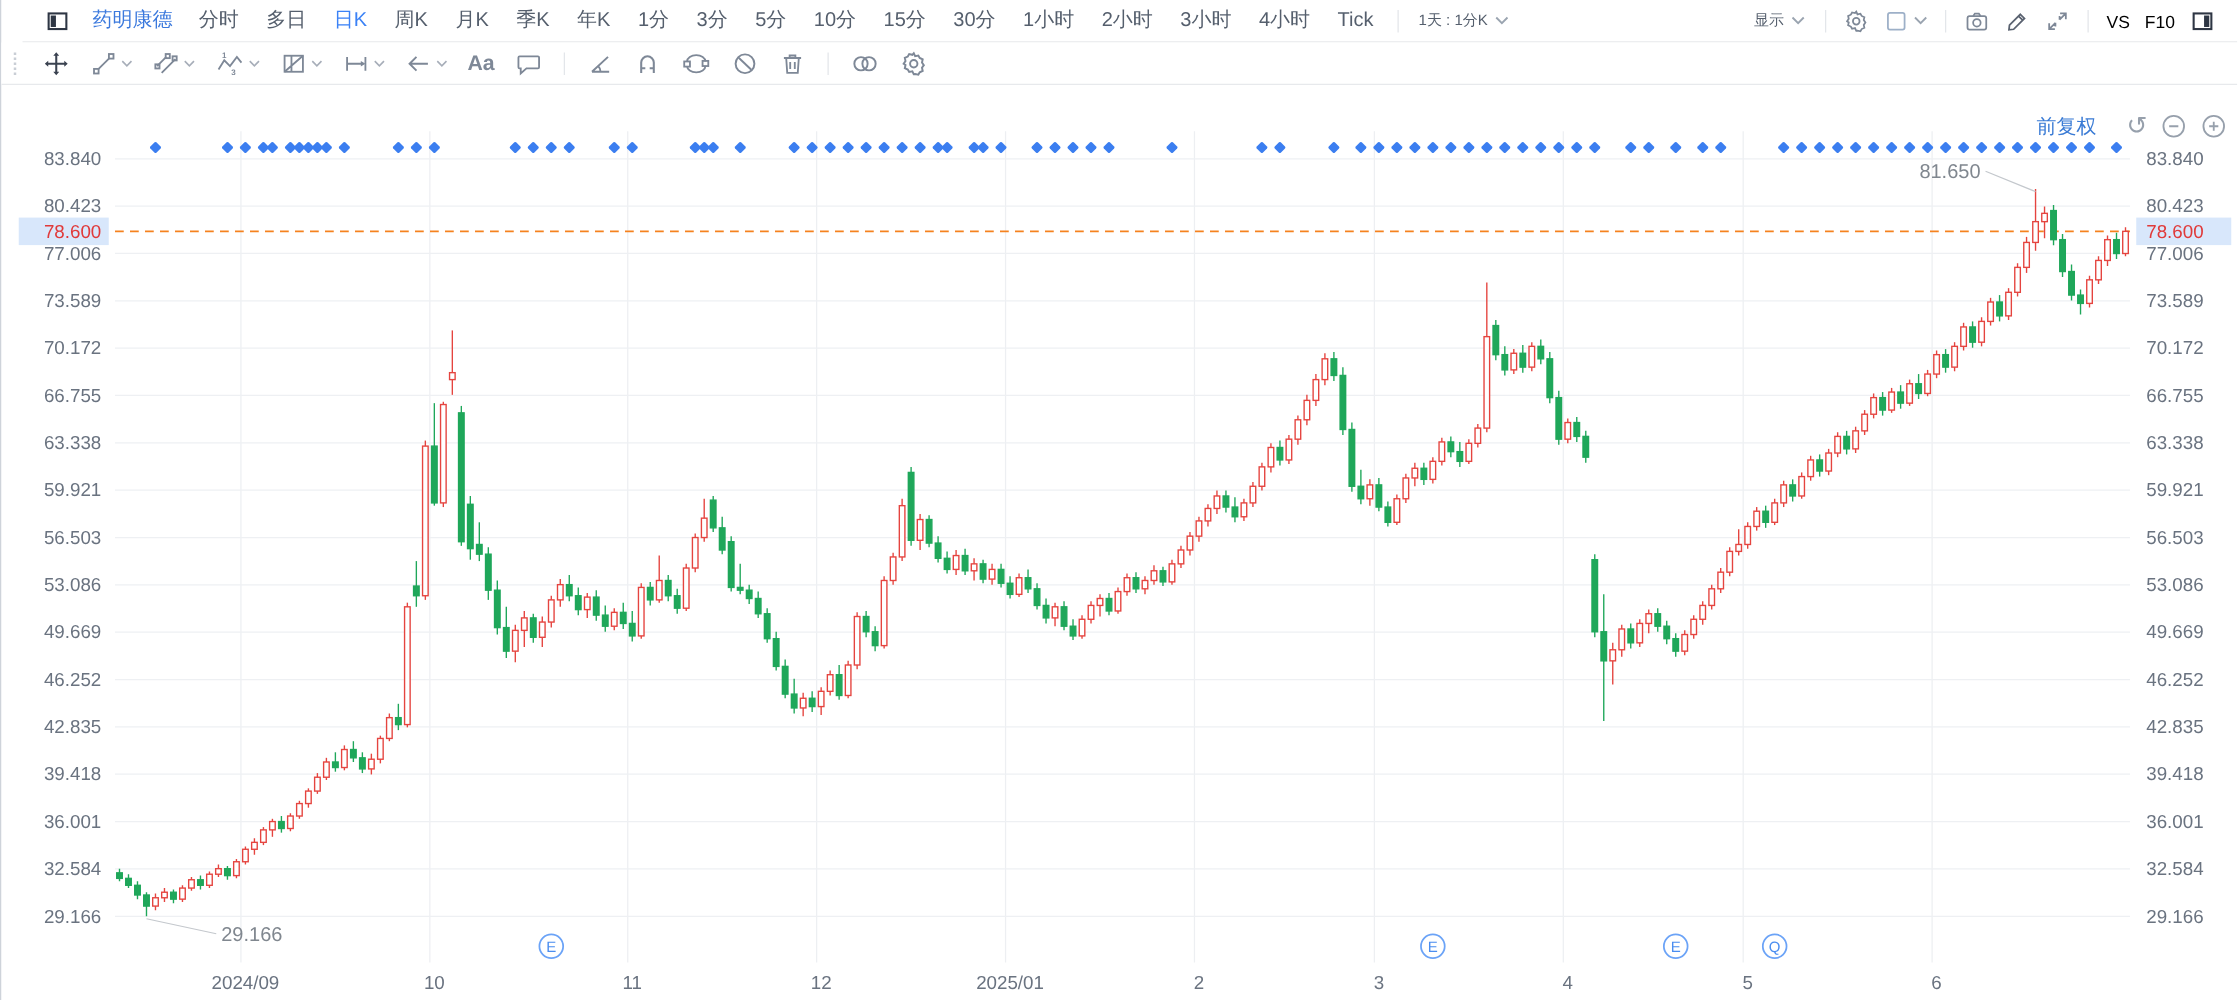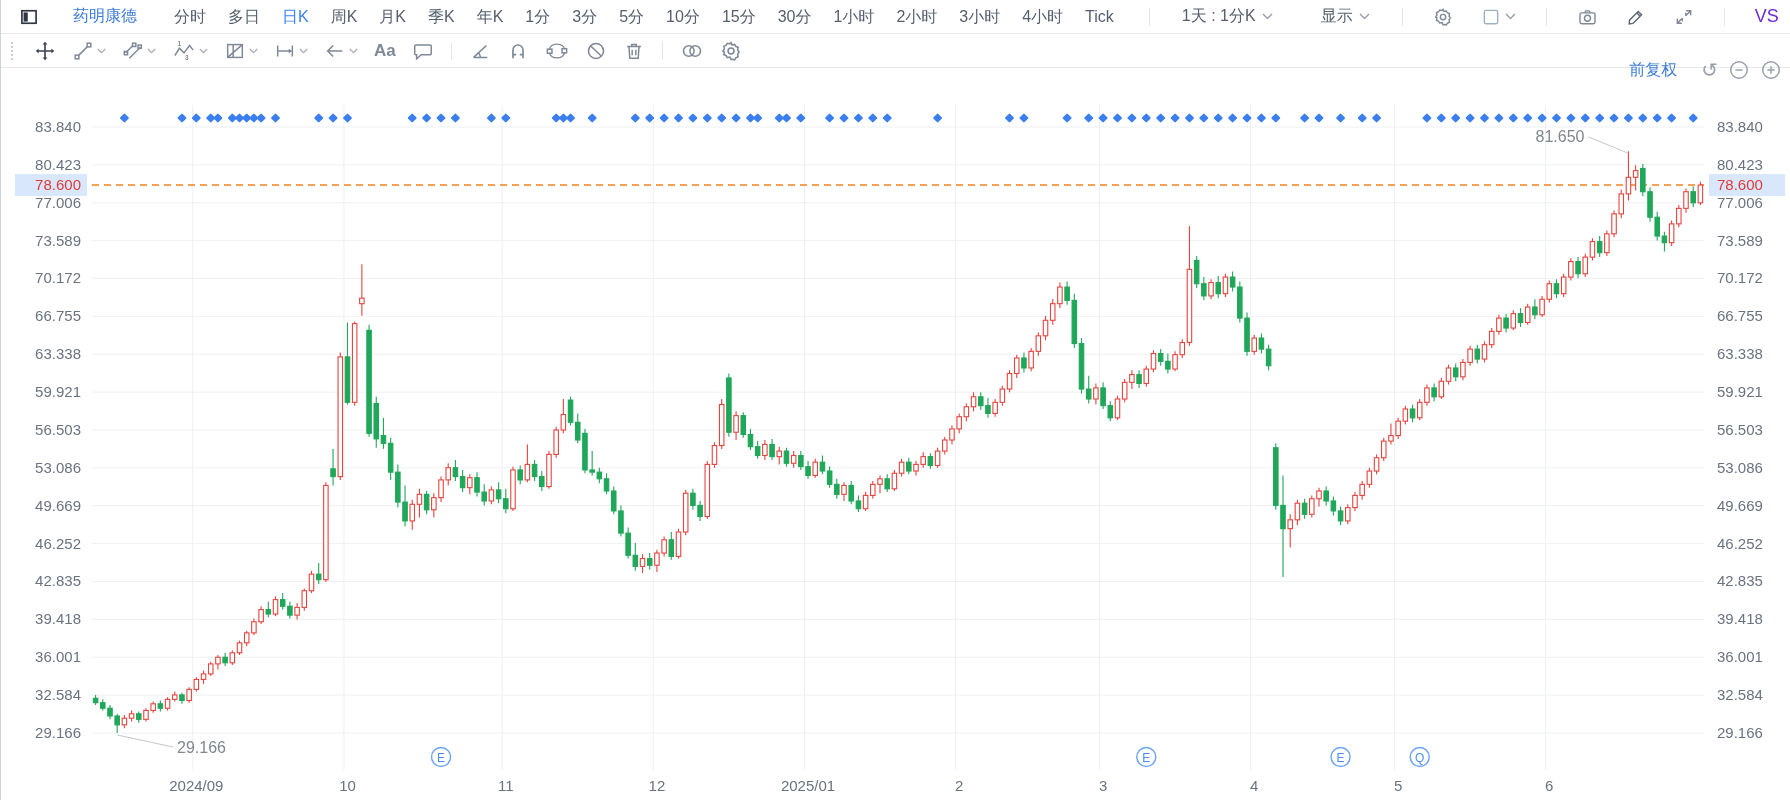--- a/index.html
+++ b/index.html
@@ -1,39 +1,39 @@
 <!DOCTYPE html>
 <html><head>
 <meta charset="utf-8">
 <style>
   html,body{margin:0;padding:0;background:#fff;}
   .app{position:relative;width:1790px;height:800px;background:#ffffff;overflow:hidden;
        font-family:"Liberation Sans","DejaVu Sans",sans-serif;color:#4e5866;
        border-left:1px solid #ced3da;box-sizing:border-box;}
   .tb{position:relative;z-index:3;display:flex;align-items:center;background:#fff;
       border-bottom:1px solid #e7e9ec;box-sizing:border-box;}
-  .tb1{height:34px;padding:0 12px;gap:16px;}
+  .tb1{height:34px;padding:0 12px;gap:0;margin-left:17px;}
   .tb2{height:34px;padding:0 8px;gap:2px;}
   .stock{color:#3b79dd;font-size:16px;margin:0 10px 0 12px;cursor:pointer;white-space:nowrap;}
   .tabs{display:flex;align-items:flex-start;}
   .tab{font-size:16px;color:#555f6d;padding:0 11px;cursor:pointer;white-space:nowrap;line-height:34px;}
   .tab.active{color:#3b82f6;}
   .vdiv{width:1px;height:18px;background:#e3e6ea;margin:0 8px;flex:0 0 auto;}
   .combo{display:flex;align-items:center;gap:6px;background:none;border:none;font:inherit;
-         font-size:16px;color:#555f6d;cursor:pointer;padding:0 8px;white-space:nowrap;}
+         font-size:12px;color:#555f6d;cursor:pointer;padding:0 8px;white-space:nowrap;}
   .grow{flex:1;}
   .icbtn{display:flex;align-items:center;justify-content:center;background:none;border:none;
          padding:3px 6px;cursor:pointer;color:#7e8897;}
   .icbtn svg{display:block;}
-  .gray-label{font-size:18px;color:#6d28d9;padding:0 6px;cursor:pointer;}
+  .gray-label{font-size:14px;color:#000000;padding:0 6px;cursor:pointer;}
   .caret{flex:0 0 auto;}
   .tool{display:flex;align-items:center;background:none;border:none;padding:3px 5px;margin:0 2px;
         cursor:pointer;color:#7e8897;font-weight:bold;}
   .grip{width:4px;height:18px;border-left:2px dotted #c9ced5;margin:0 8px 0 2px;}
-  .chart-header{position:absolute;top:59px;right:8px;z-index:3;display:flex;align-items:center;gap:10px;}
+  .chart-header{position:absolute;top:90px;right:8px;z-index:3;display:flex;align-items:center;gap:10px;}
   .adj-link{color:#3a7bd5;font-size:16px;text-decoration:none;cursor:pointer;margin-right:14px;}
   .hdr-ic{background:none;border:none;padding:0;cursor:pointer;color:#97a0ac;display:flex;align-items:center;}
   .undo-glyph{font-size:20px;line-height:20px;color:#97a0ac;}
   #chart-svg{position:absolute;left:0;top:0;z-index:1;}
   text{font-family:"Liberation Sans","DejaVu Sans",sans-serif;}
 </style>
 </head>
 <body>
 
 <div class="app">

